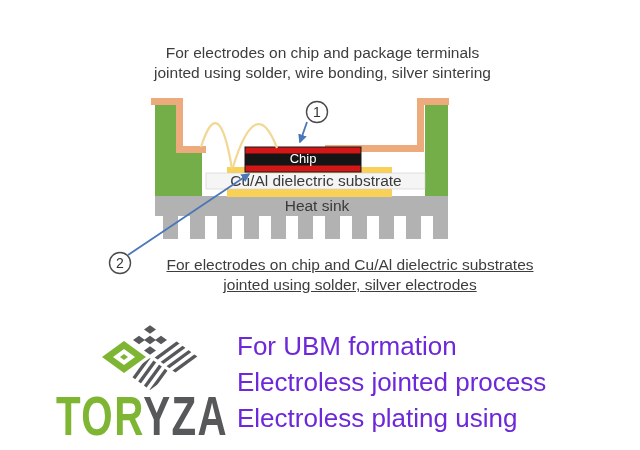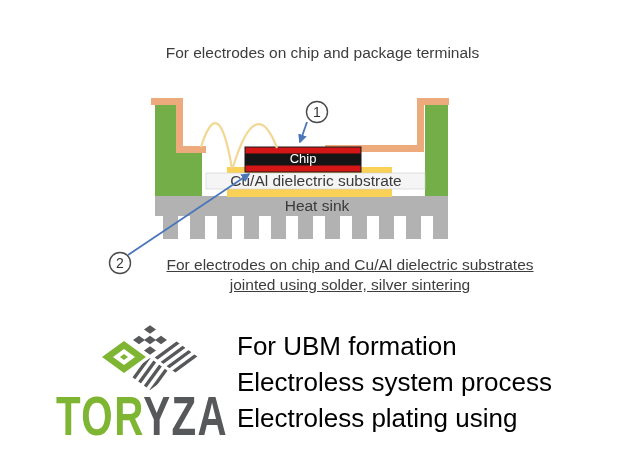--- a/index.html
+++ b/index.html
@@ -11,21 +11,21 @@
   .caption-top{left:100px;top:43px;width:445px;}
   .caption-bottom{left:130px;top:255px;width:440px;text-decoration:underline;}
   .diagram-svg{position:absolute;left:90px;top:92px;}
   .logo-svg{position:absolute;left:95px;top:320px;}
   .wordmark{
     position:absolute;left:56px;top:388px;font-size:56px;font-weight:700;line-height:1;
     letter-spacing:2px;transform:scaleX(0.72);transform-origin:0 0;white-space:nowrap;
   }
   .wm-green{color:#7eb532;}
   .wm-gray{color:#57585a;}
-  .tagline{position:absolute;left:237px;top:328px;font-size:26px;line-height:36px;color:#000000;}
+  .tagline{position:absolute;left:237px;top:328px;font-size:26px;line-height:36px;color:#6d28d9;}
   
   .f-green{fill:#74ae48;}
   .f-orange{fill:#edaa7c;}
   .f-yellow{fill:#f8d156;}
   .f-gray{fill:#b2b2b2;}
   .f-red{fill:#d41616;stroke:#1a1a1a;stroke-width:1;}
   .f-black{fill:#151515;}
   .f-white-band{fill:#f5f5f5;stroke:#cccccc;stroke-width:0.6;}
   .wire{fill:none;stroke:#f2d795;stroke-width:2.2;}
   .blue-line{stroke:#4a76ba;stroke-width:1.8;fill:none;}
@@ -35,20 +35,21 @@
   .svg-callout-num{font-family:"Liberation Sans","DejaVu Sans",sans-serif;font-size:14px;fill:#333333;}
   .logo-stripe{stroke:#57585a;stroke-width:3.4;fill:none;}
 </style>
 </head>
 <body>
 
 <div class="canvas">
 
   <div class="caption caption-top">
     <div>For electrodes on chip and package terminals</div>
+    <div>jointed using solder, wire bonding, silver sintering</div>
   </div>
 
   <svg class="diagram-svg" width="450" height="200" viewBox="90 92 450 200" xmlns="http://www.w3.org/2000/svg">
     <defs>
       <marker id="ah" viewBox="0 0 6 6" markerWidth="5" markerHeight="5" refX="5" refY="3" orient="auto">
         <path d="M0,0 L6,3 L0,6 Z" fill="#4a76ba"></path>
       </marker>
     </defs>
 
     <g>
@@ -86,21 +87,21 @@
 
     <g>
       <line class="blue-line" x1="128" y1="255" x2="249" y2="174" marker-end="url(#ah)"></line>
       <circle class="callout-circle" cx="120" cy="263" r="10.5"></circle>
       <text class="svg-callout-num" x="120" y="268" text-anchor="middle">2</text>
     </g>
   </svg>
 
   <div class="caption caption-bottom">
     <div>For electrodes on chip and Cu/Al dielectric substrates</div>
-    <div>jointed using solder, silver sintering</div>
+    <div>jointed using solder, silver electrodes</div>
   </div>
 
   <svg class="logo-svg" width="120" height="90" viewBox="90 318 120 90" xmlns="http://www.w3.org/2000/svg">
     <defs>
       <clipPath id="cpE">
           <path d="M149,355 L171,339 L193,355 L171,371 Z"></path>
         </clipPath>
       <clipPath id="cpS">
           <path d="M123,372 L145,356 L167,372 L145,388 Z"></path>
         </clipPath>
@@ -136,17 +137,17 @@
         <line x1="129.0" y1="400.0" x2="166.6" y2="348.2"></line>
         <line x1="134.7" y1="404.1" x2="172.3" y2="352.3"></line>
       </g>
     </g>
   </svg>
 
   <div class="wordmark"><span class="wm-green">TOR</span><span class="wm-gray">YZA</span></div>
 
   <div class="tagline">
     <div>For UBM formation</div>
-    <div>Electroless system process</div>
+    <div>Electroless jointed process</div>
     <div>Electroless plating using</div>
   </div>
 
 </div>
 
 </body></html>

